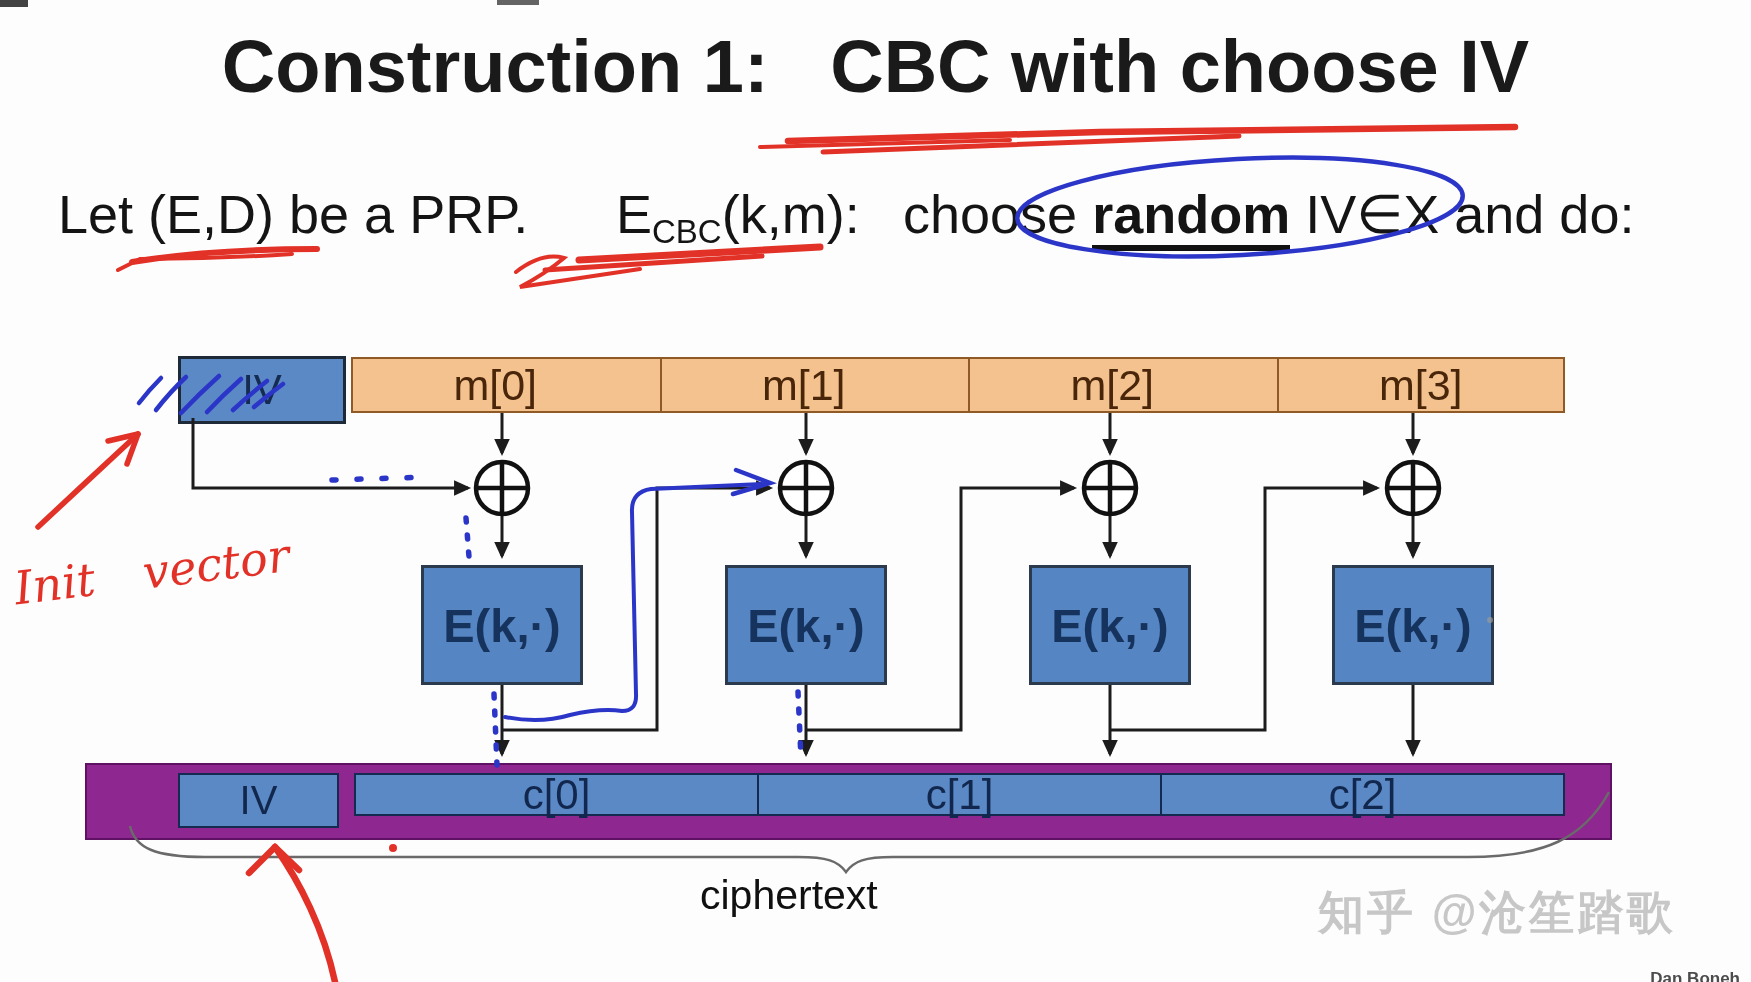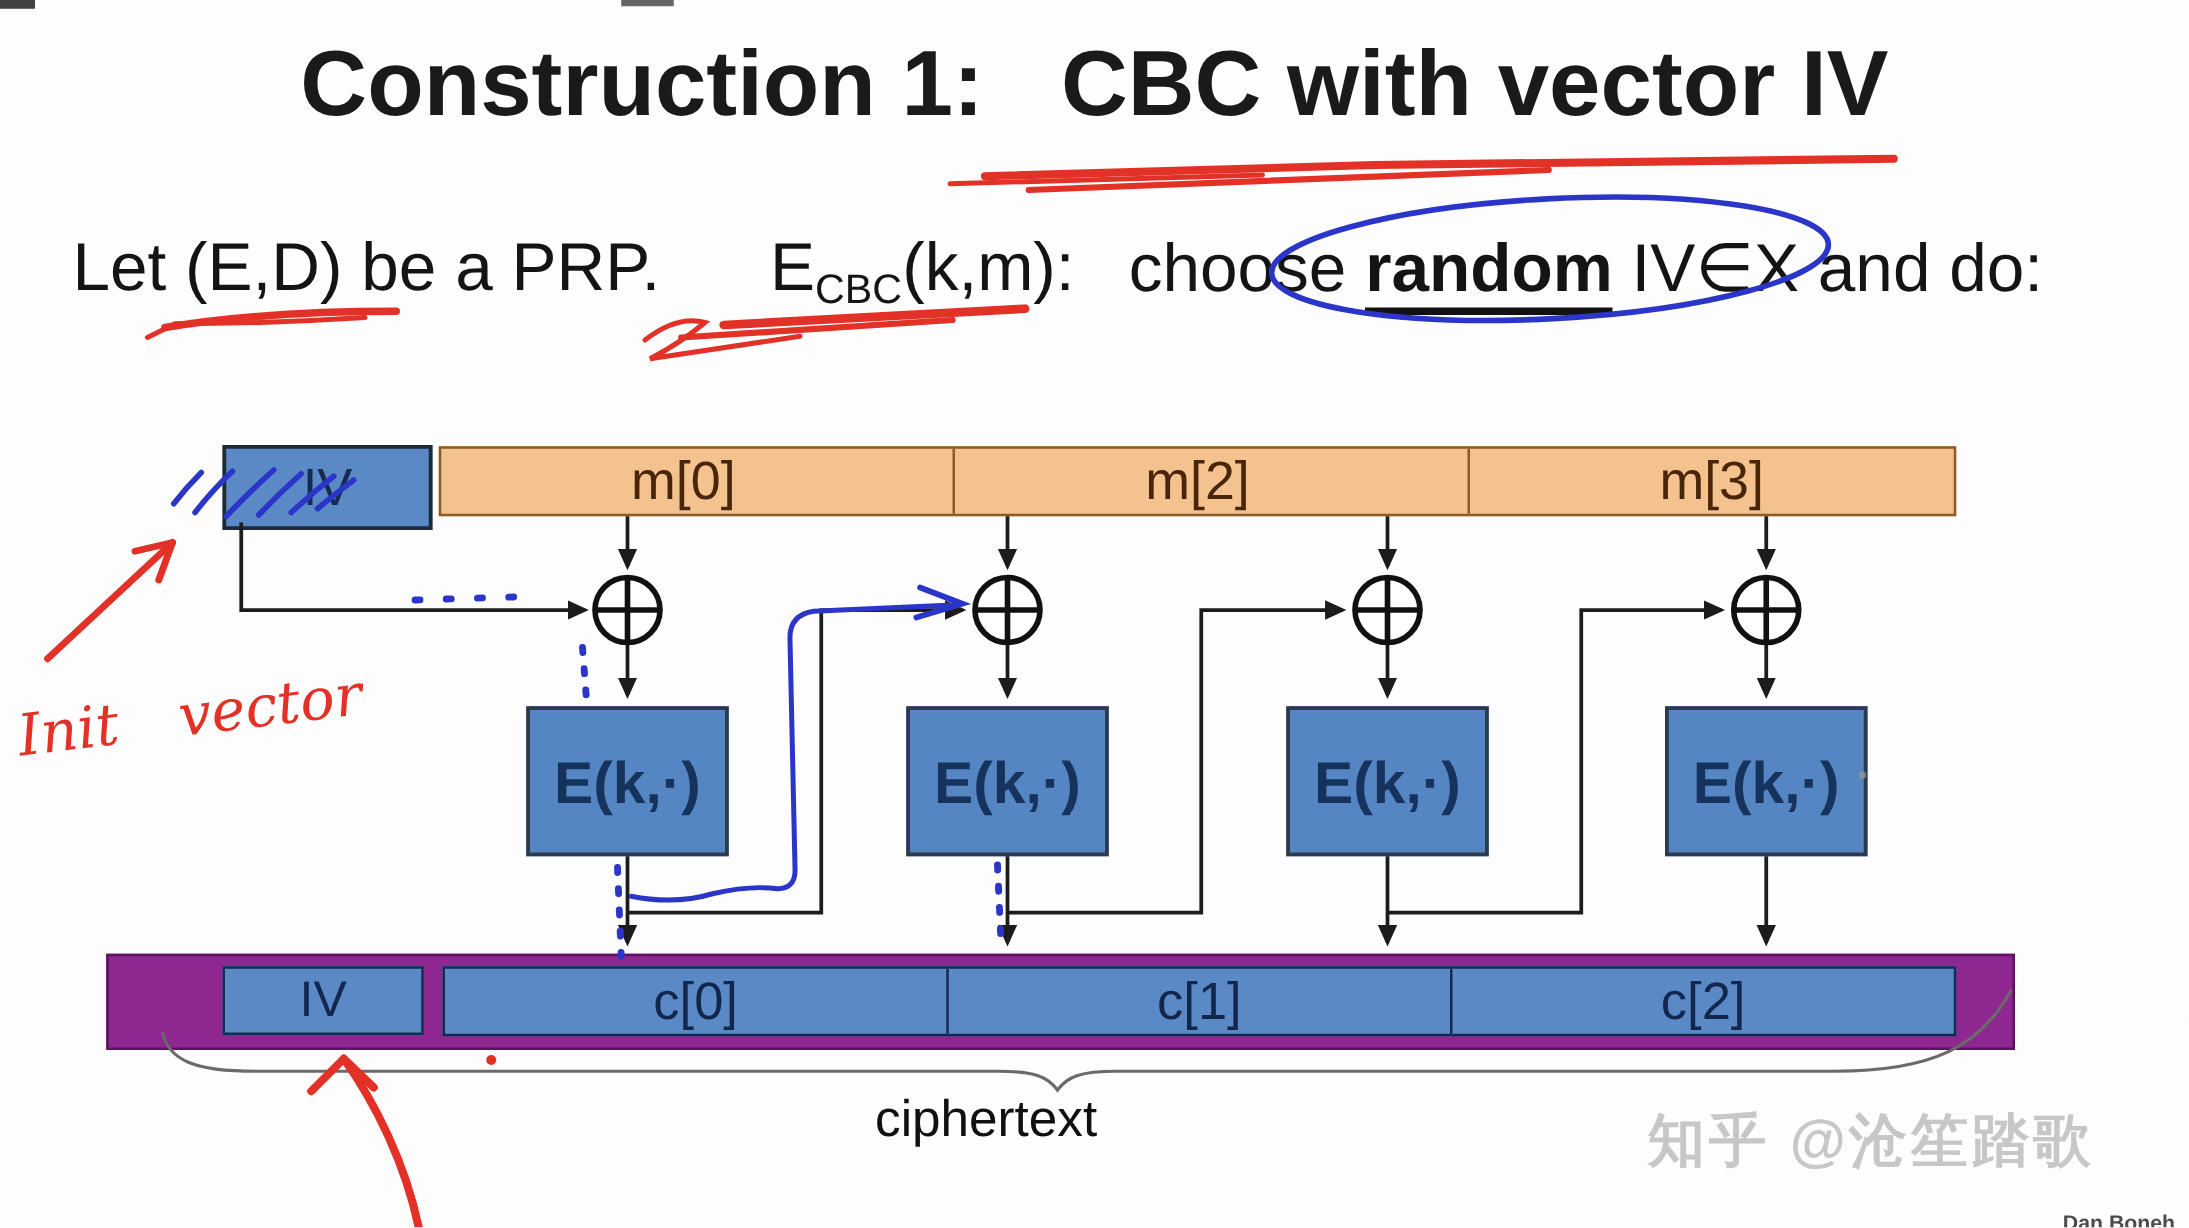--- a/index.html
+++ b/index.html
@@ -21,51 +21,52 @@
   .mcell{flex:1;display:flex;align-items:center;justify-content:center;font-size:43px;
          color:#49250a;border-left:2px solid #8f5a25;}
   .mcell:first-child{border-left:none;}
   .ebox{position:absolute;top:565px;width:162px;height:120px;background:var(--steel_block);
         border:3px solid #2b3a4c;box-sizing:border-box;display:flex;align-items:center;
         justify-content:center;font-size:47px;font-weight:600;color:#16335e;z-index:2;}
   .pbar{position:absolute;left:85px;top:763px;width:1527px;height:77px;background:var(--purple_bar);
         border:2px solid #5f1264;box-sizing:border-box;z-index:1;}
   .iv-bot{left:130px;top:773px;width:161px;height:55px;background:var(--blue_block);
           border:2px solid #142a50;font-size:40px;color:#12274d;box-sizing:border-box;}
-  .cbar{position:absolute;left:354px;top:773px;width:1211px;height:56px;display:flex;
+  .cbar{position:absolute;left:354px;top:773px;width:1211px;height:43px;display:flex;
         background:var(--blue_block);border:2px solid #142a50;box-sizing:border-box;z-index:2;}
   .ccell{flex:1;display:flex;align-items:center;justify-content:center;font-size:42px;
          color:#12274d;border-left:2px solid #142a50;}
   .ccell:first-child{border-left:none;}
   .brace-label{position:absolute;left:700px;width:300px;top:872px;
         font-size:41px;color:#101010;z-index:3;}
   .watermark{position:absolute;left:1318px;top:882px;font-size:46px;color:var(--watermark_gray);
         letter-spacing:3px;font-weight:700;z-index:3;}
   .credit{position:absolute;left:1620px;top:953px;width:120px;text-align:right;font-size:17px;
         font-weight:700;color:#4c4c4c;z-index:3;margin-top:16px;}
   svg.overlay{position:absolute;left:0;top:0;z-index:10;pointer-events:none;}
   .hand{font-family:"DejaVu Serif",serif;font-style:italic;font-size:46px;}
 </style>
 </head>
 <body>
 
 <div class="slide">
 
-  <div class="title">Construction 1:   CBC with vector IV</div>
+  <div class="title">Construction 1:   CBC with choose IV</div>
 
   <div class="l2 prp">Let (E,D) be a PRP.</div>
 
   <div class="l2 formula"><span>E</span><span class="sub">CBC</span><span>(k,m):</span></div>
 
   <div class="l2 choose"><span>choose </span><span class="rand">random</span><span> IV∈X and do:</span></div>
 
   <div class="box iv-top">IV</div>
 
   <div class="mbar">
     <div class="mcell">m[0]</div>
+    <div class="mcell">m[1]</div>
     <div class="mcell">m[2]</div>
     <div class="mcell">m[3]</div>
   </div>
 
   <div class="ebox" style="left:421px">E(k,·)</div>
   <div class="ebox" style="left:725px">E(k,·)</div>
   <div class="ebox" style="left:1029px">E(k,·)</div>
   <div class="ebox" style="left:1332px">E(k,·)</div>
 
   <div class="pbar"></div>

